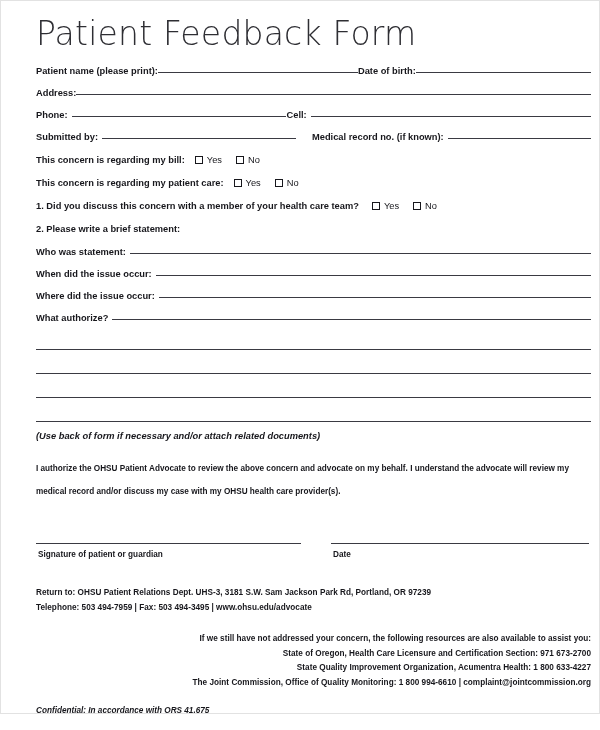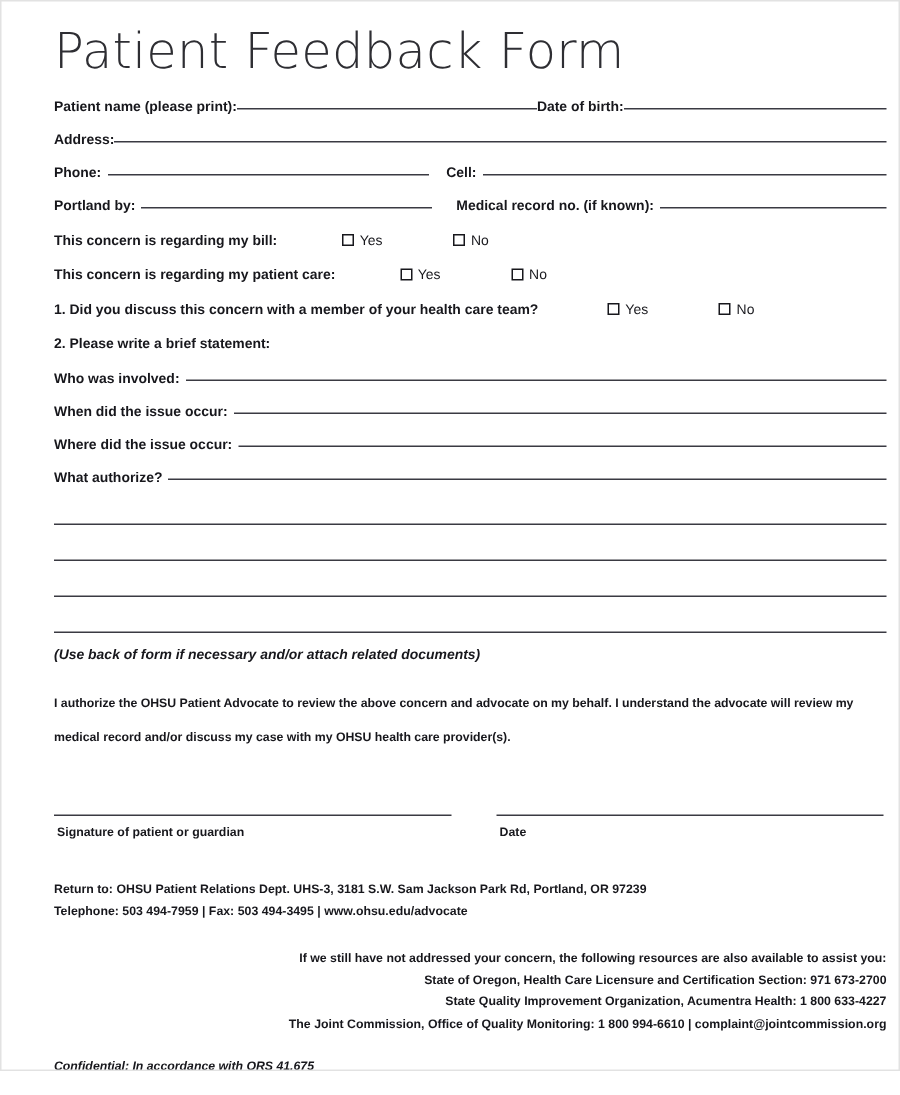--- a/index.html
+++ b/index.html
@@ -77,21 +77,20 @@
   .rule.gap { margin-left: 4px; }
 
   
   .q-row {
     display: flex;
     align-items: center;
     margin-top: 13px;
     font-size: 9.3px;
     font-weight: bold;
     color: #17171c;
-    gap: 33px;
   }
   .q-text { white-space: nowrap; }
   .cb-group {
     display: flex;
     align-items: center;
     margin-left: 10px;
   }
   .cb-group.second { margin-left: 14px; }
   .checkbox {
     display: inline-block;
@@ -206,26 +205,26 @@
     </div>
 
     <div class="field-row tight">
       <span class="fld-label">Address:</span>
       <span class="rule"></span>
     </div>
 
     <div class="field-row tight">
       <span class="fld-label">Phone:</span>
       <span class="rule gap" style="flex:0 0 214px;"></span>
-      <span class="fld-label" style="margin-left:12px;">Cell:</span>
-      <span class="rule gap"></span>
-    </div>
-
-    <div class="field-row tight">
-      <span class="fld-label">Portland by:</span>
+      <span class="fld-label" style="margin-left:1px;">Cell:</span>
+      <span class="rule gap"></span>
+    </div>
+
+    <div class="field-row tight">
+      <span class="fld-label">Submitted by:</span>
       <span class="rule gap" style="flex:0 0 194px;"></span>
       <span class="fld-label" style="margin-left:16px;">Medical record no. (if known):</span>
       <span class="rule gap"></span>
     </div>
 
     <div class="q-row">
       <span class="q-text">This concern is regarding my bill:</span>
       <span class="cb-group">
         <span class="checkbox"></span>
         <span class="cb-label">Yes</span>
@@ -256,21 +255,21 @@
       </span>
       <span class="cb-group second">
         <span class="checkbox"></span>
         <span class="cb-label">No</span>
       </span>
     </div>
 
     <div class="plain-row">2. Please write a brief statement:</div>
 
     <div class="field-row">
-      <span class="fld-label">Who was involved:</span>
+      <span class="fld-label">Who was statement:</span>
       <span class="rule gap"></span>
     </div>
     <div class="field-row tight">
       <span class="fld-label">When did the issue occur:</span>
       <span class="rule gap"></span>
     </div>
     <div class="field-row tight">
       <span class="fld-label">Where did the issue occur:</span>
       <span class="rule gap"></span>
     </div>

